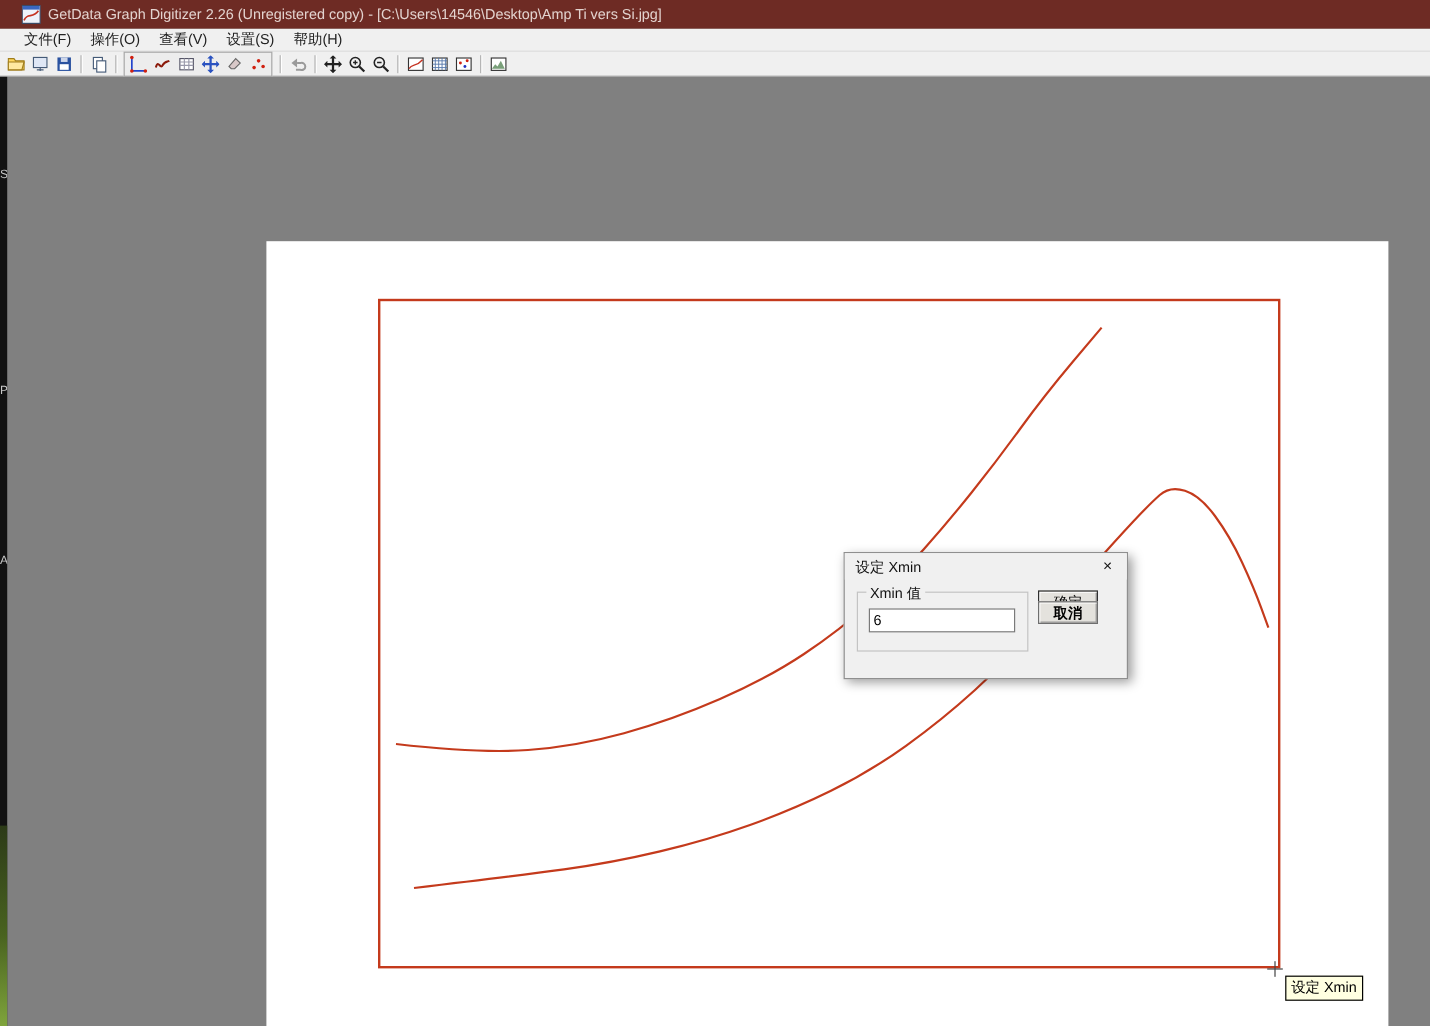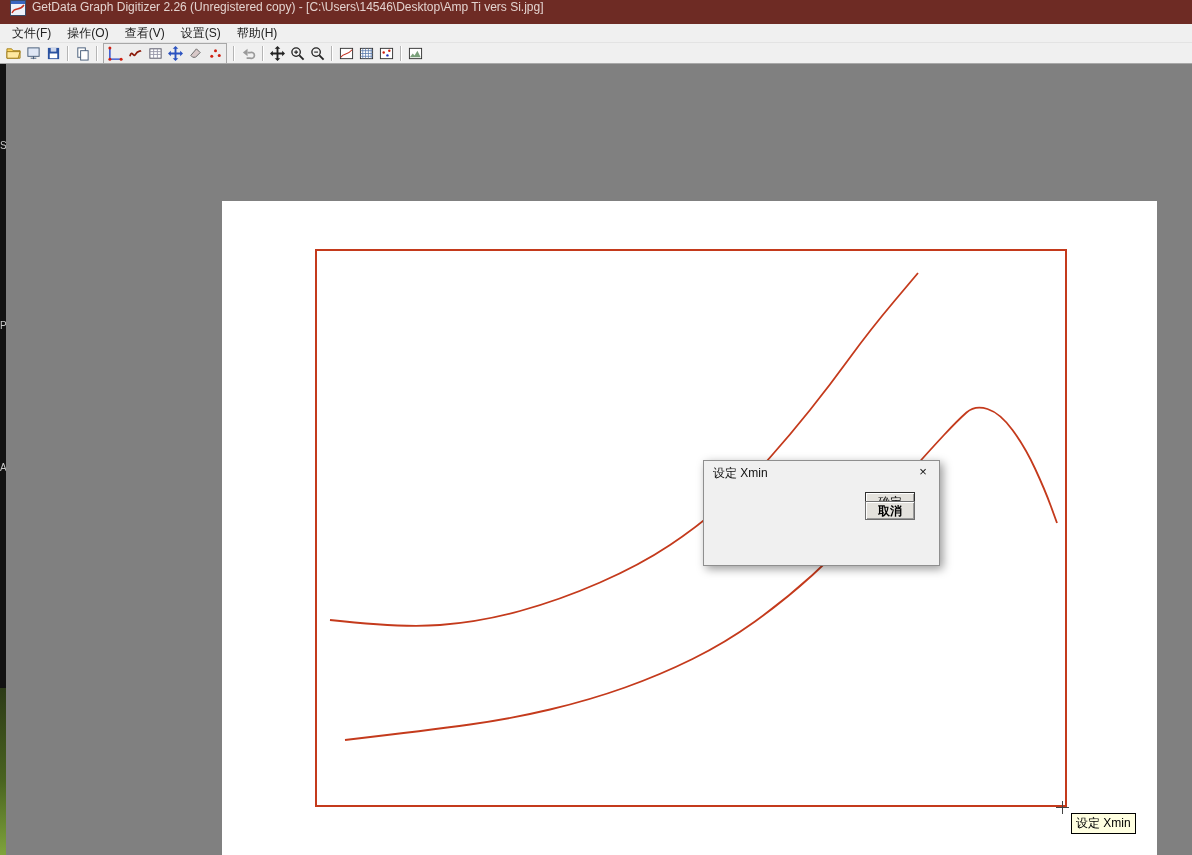--- a/index.html
+++ b/index.html
@@ -1,25 +1,25 @@
 <!DOCTYPE html>
 <html><head>
 <meta charset="utf-8">
 <style>
   * { margin:0; padding:0; box-sizing:border-box; }
   html,body { width:1192px; height:855px; overflow:hidden; }
   body { font-family:"Liberation Sans","DejaVu Sans",sans-serif; background:#808080; position:relative; }
 
   
-  .titlebar { height:24px; background:#6e2b24; color:#e3d3cf; display:flex; align-items:flex-start; padding:0 10px; font-size:12px; }
+  .titlebar { height:24px; background:#6e2b24; color:#e3d3cf; display:flex; align-items:center; padding:0 18px; font-size:12px; }
   .app-icon { width:16px; height:16px; margin-right:6px; flex:0 0 auto; }
   .title-text { white-space:nowrap; overflow:hidden; }
 
   
-  .menubar { height:19px; background:#f0f0f0; display:flex; align-items:center; font-size:12px; color:#222; padding-left:4px; border-bottom:1px solid #e3e3e3; }
+  .menubar { height:19px; background:#f0f0f0; display:flex; align-items:center; font-size:12px; color:#222; padding-left:12px; border-bottom:1px solid #e3e3e3; }
   .menu-item { padding:2px 8px; cursor:default; }
 
   
   .toolbar { height:21px; background:#f0f0f0; display:flex; align-items:center; padding:0 3px; border-bottom:1px solid #a8a8a8; }
   .tbtn { width:20px; height:19px; border:none; background:transparent; display:flex; align-items:center; justify-content:center; padding:0; }
   .tbtn svg { width:15px; height:15px; }
   .tsep { width:1px; height:15px; background:#b5b5b5; box-shadow:1px 0 0 #fff; margin:0 4px; flex:0 0 auto; }
   .tgroup { display:flex; align-items:center; border:1px solid #a8a8a8; background:#ededed; padding:0 1px; margin:0 2px; height:21px; }
 
   
@@ -212,18 +212,22 @@
       </svg>
   </div>
 
   <div class="crosshair"></div>
 
   <div class="dialog">
     <div class="dlg-titlebar">
       <span class="dlg-title">设定 Xmin</span>
       <span class="dlg-close">×</span>
     </div>
+    <div class="groupbox">
+      <span class="group-label">Xmin 值</span>
+      <input class="xmin-input" type="text" value="6" style="">
+    </div>
     <button class="dlg-btn ok">确定</button>
     <button class="dlg-btn cancel">取消</button>
   </div>
 
   <div class="tooltip">设定 Xmin</div>
 </div>
 
 </body></html>

